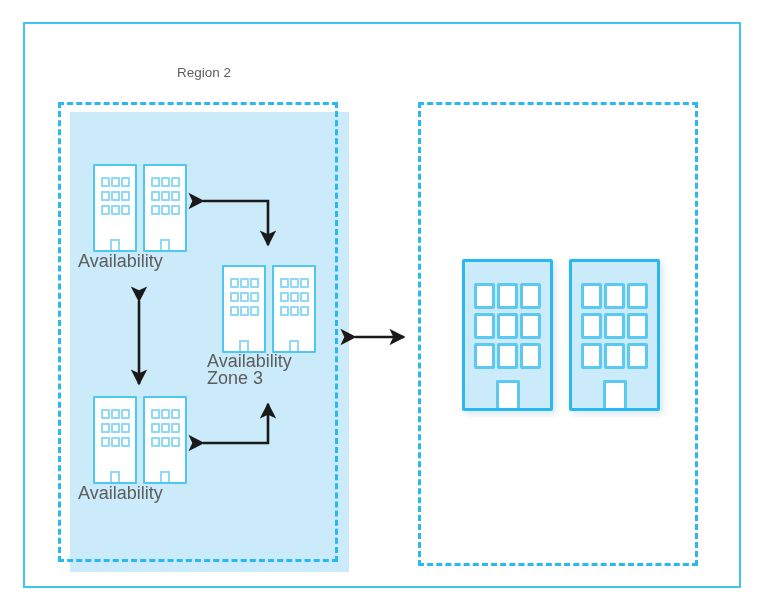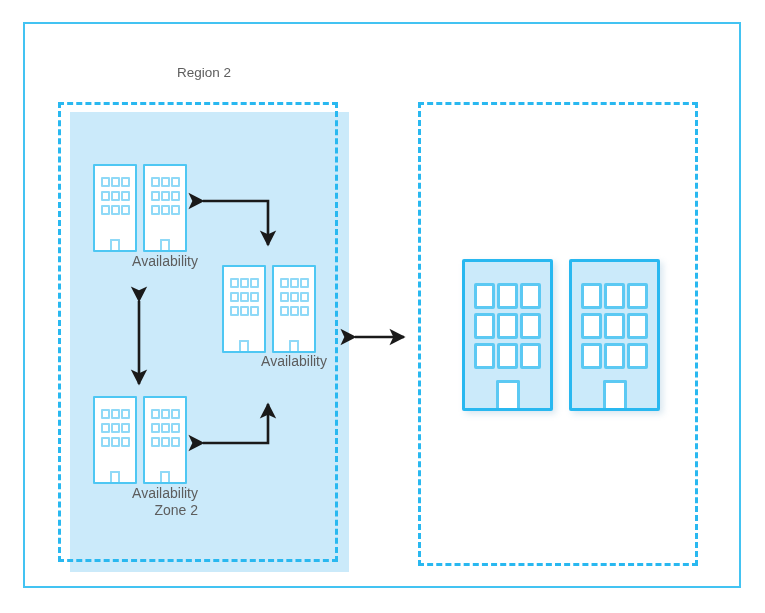--- a/index.html
+++ b/index.html
@@ -123,23 +123,23 @@
     background:#ffffff;
     left:50%;
     margin-left:-12px;
     bottom:0;
   }
 
   
   .zone-caption{
     position:absolute;
     color:#5d5d5d;
-    font-size:14px;
+    font-size:18px;
     line-height:17px;
-    text-align:right;
+    text-align:left;
     white-space:nowrap;
   }
   #az1-caption{left:78px;top:253px;width:120px;}
   #az3-caption{left:207px;top:353px;width:120px;}
   #az2-caption{left:78px;top:485px;width:120px;}
 
   
   #arrows{position:absolute;left:0;top:0;width:765px;height:613px;overflow:visible;}
 </style>
 </head>
@@ -203,20 +203,21 @@
     <span class="win" style="left:6px;top:25px;"></span>
     <span class="win" style="left:16px;top:25px;"></span>
     <span class="win" style="left:26px;top:25px;"></span>
     <span class="win" style="left:6px;top:39px;"></span>
     <span class="win" style="left:16px;top:39px;"></span>
     <span class="win" style="left:26px;top:39px;"></span>
     <span class="door"></span>
   </div>
   <div class="zone-caption" id="az3-caption">
     <div>Availability</div>
+    <div>Zone 3</div>
   </div>
 
   <div class="bld-o az2-b1" style="left:93px;top:396px;width:44px;height:88px;">
     <span class="win" style="left:6px;top:11px;"></span>
     <span class="win" style="left:16px;top:11px;"></span>
     <span class="win" style="left:26px;top:11px;"></span>
     <span class="win" style="left:6px;top:25px;"></span>
     <span class="win" style="left:16px;top:25px;"></span>
     <span class="win" style="left:26px;top:25px;"></span>
     <span class="win" style="left:6px;top:39px;"></span>
@@ -231,21 +232,20 @@
     <span class="win" style="left:6px;top:25px;"></span>
     <span class="win" style="left:16px;top:25px;"></span>
     <span class="win" style="left:26px;top:25px;"></span>
     <span class="win" style="left:6px;top:39px;"></span>
     <span class="win" style="left:16px;top:39px;"></span>
     <span class="win" style="left:26px;top:39px;"></span>
     <span class="door"></span>
   </div>
   <div class="zone-caption" id="az2-caption">
     <div>Availability</div>
-    <div>Zone 2</div>
   </div>
 
   <div class="bld-f r2-b1" style="left:462px;top:259px;width:91px;height:152px;">
     <span class="win" style="left:9px;top:21px;"></span>
     <span class="win" style="left:32px;top:21px;"></span>
     <span class="win" style="left:55px;top:21px;"></span>
     <span class="win" style="left:9px;top:51px;"></span>
     <span class="win" style="left:32px;top:51px;"></span>
     <span class="win" style="left:55px;top:51px;"></span>
     <span class="win" style="left:9px;top:81px;"></span>

